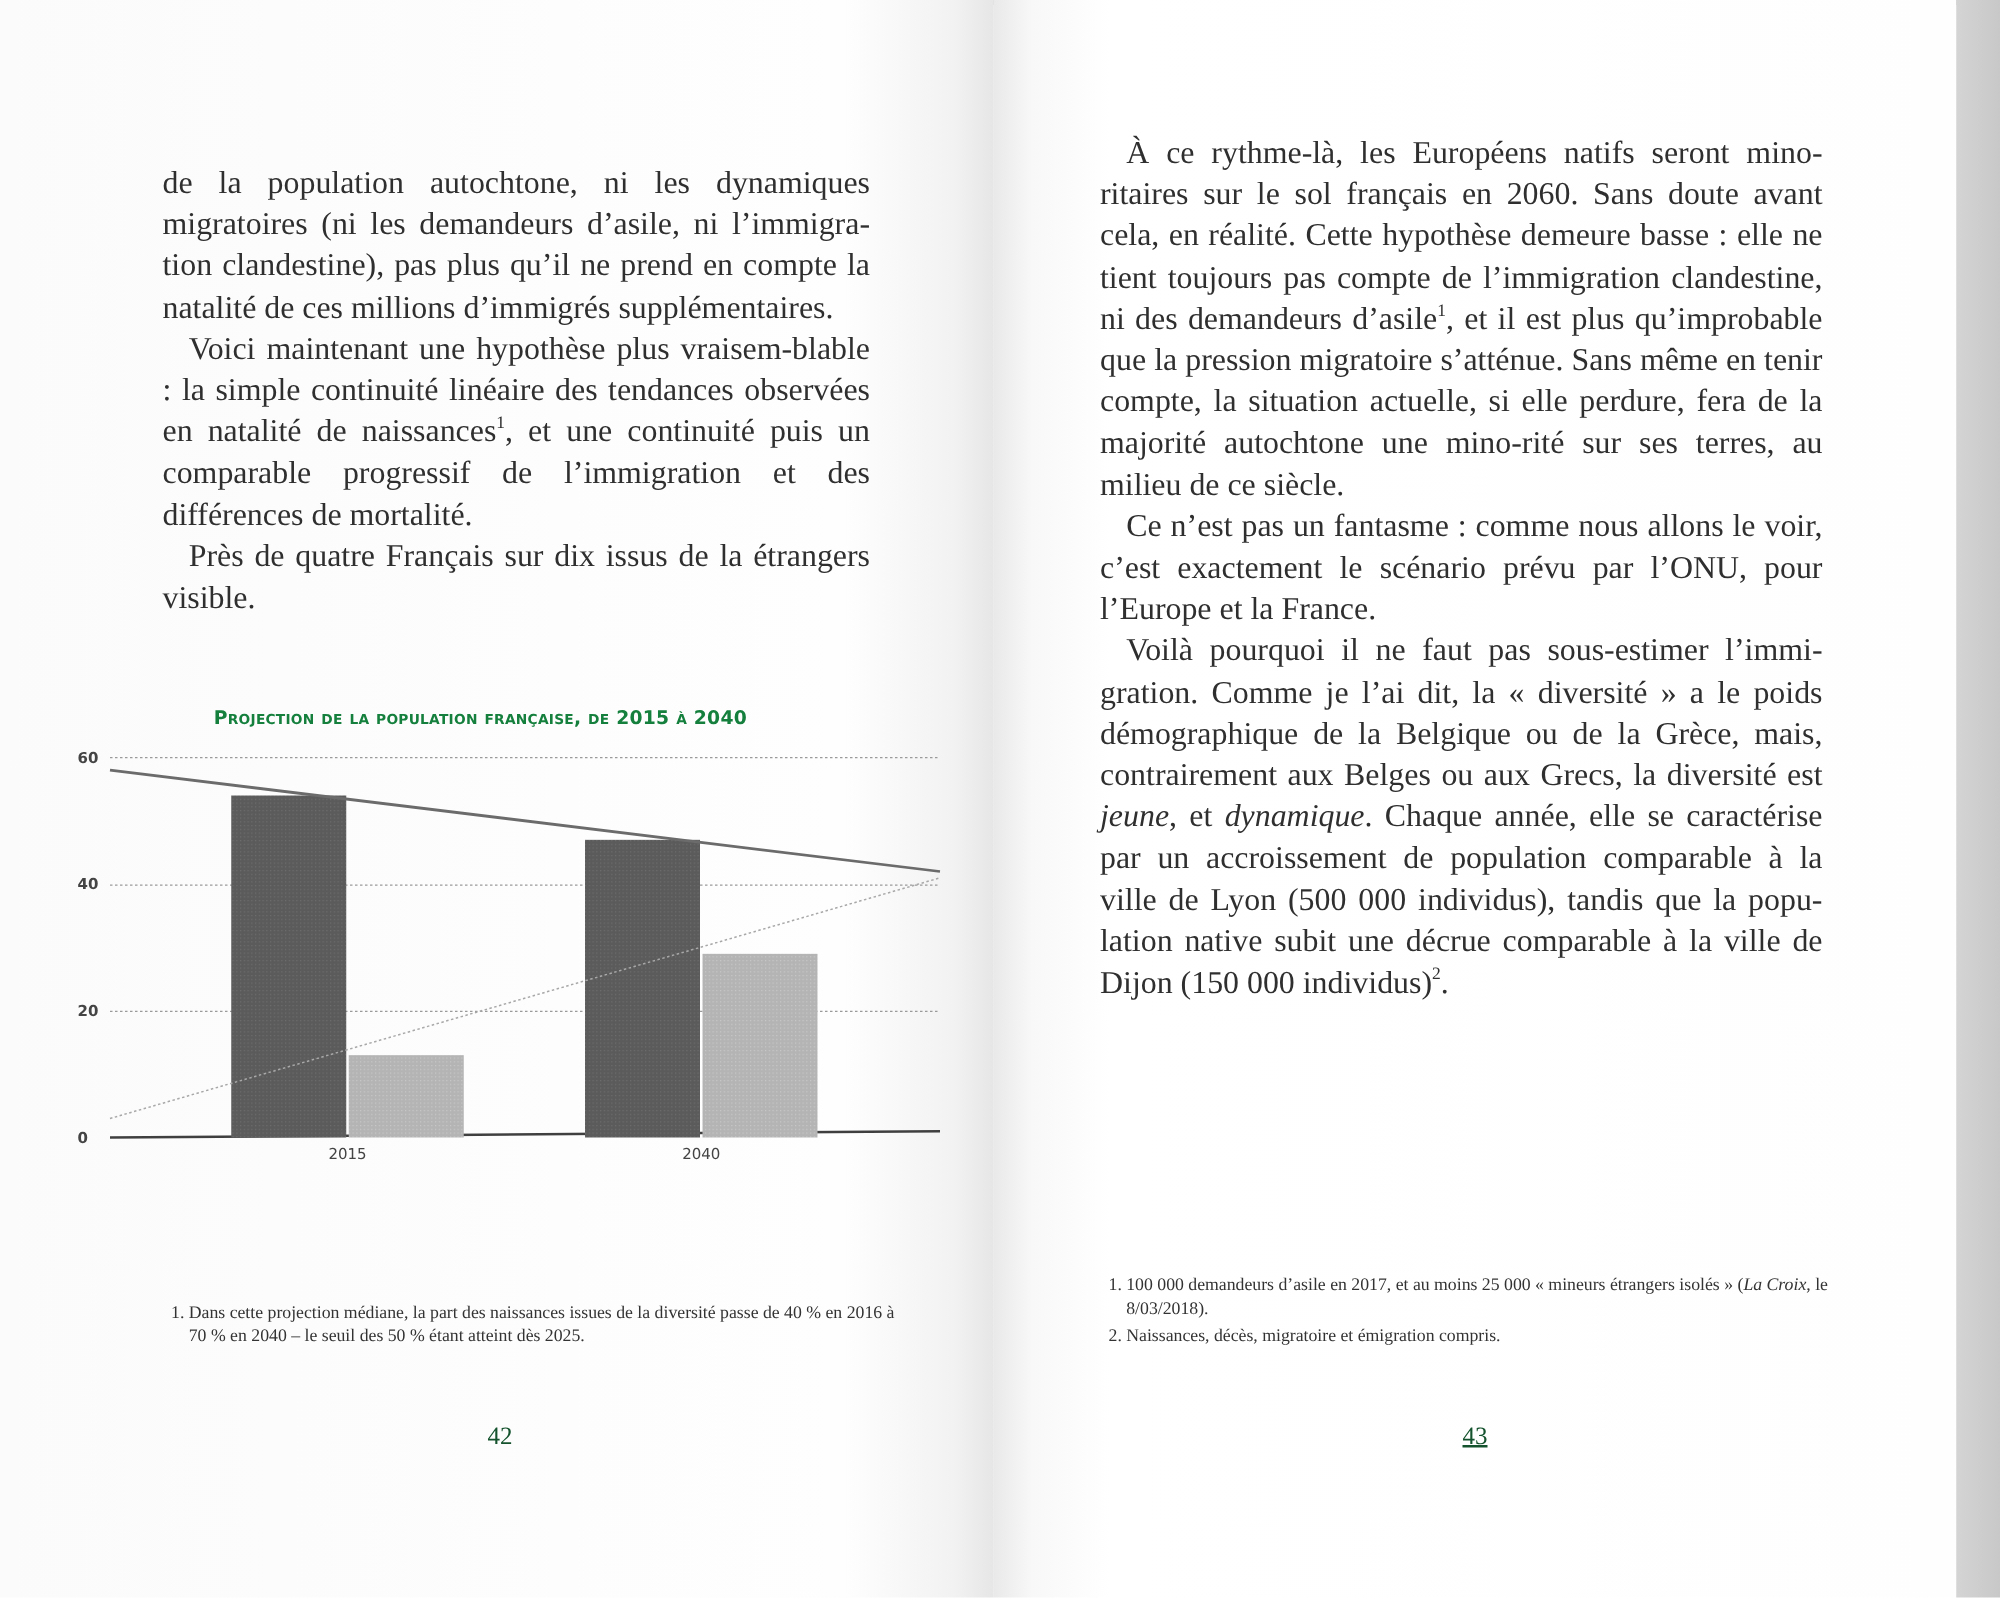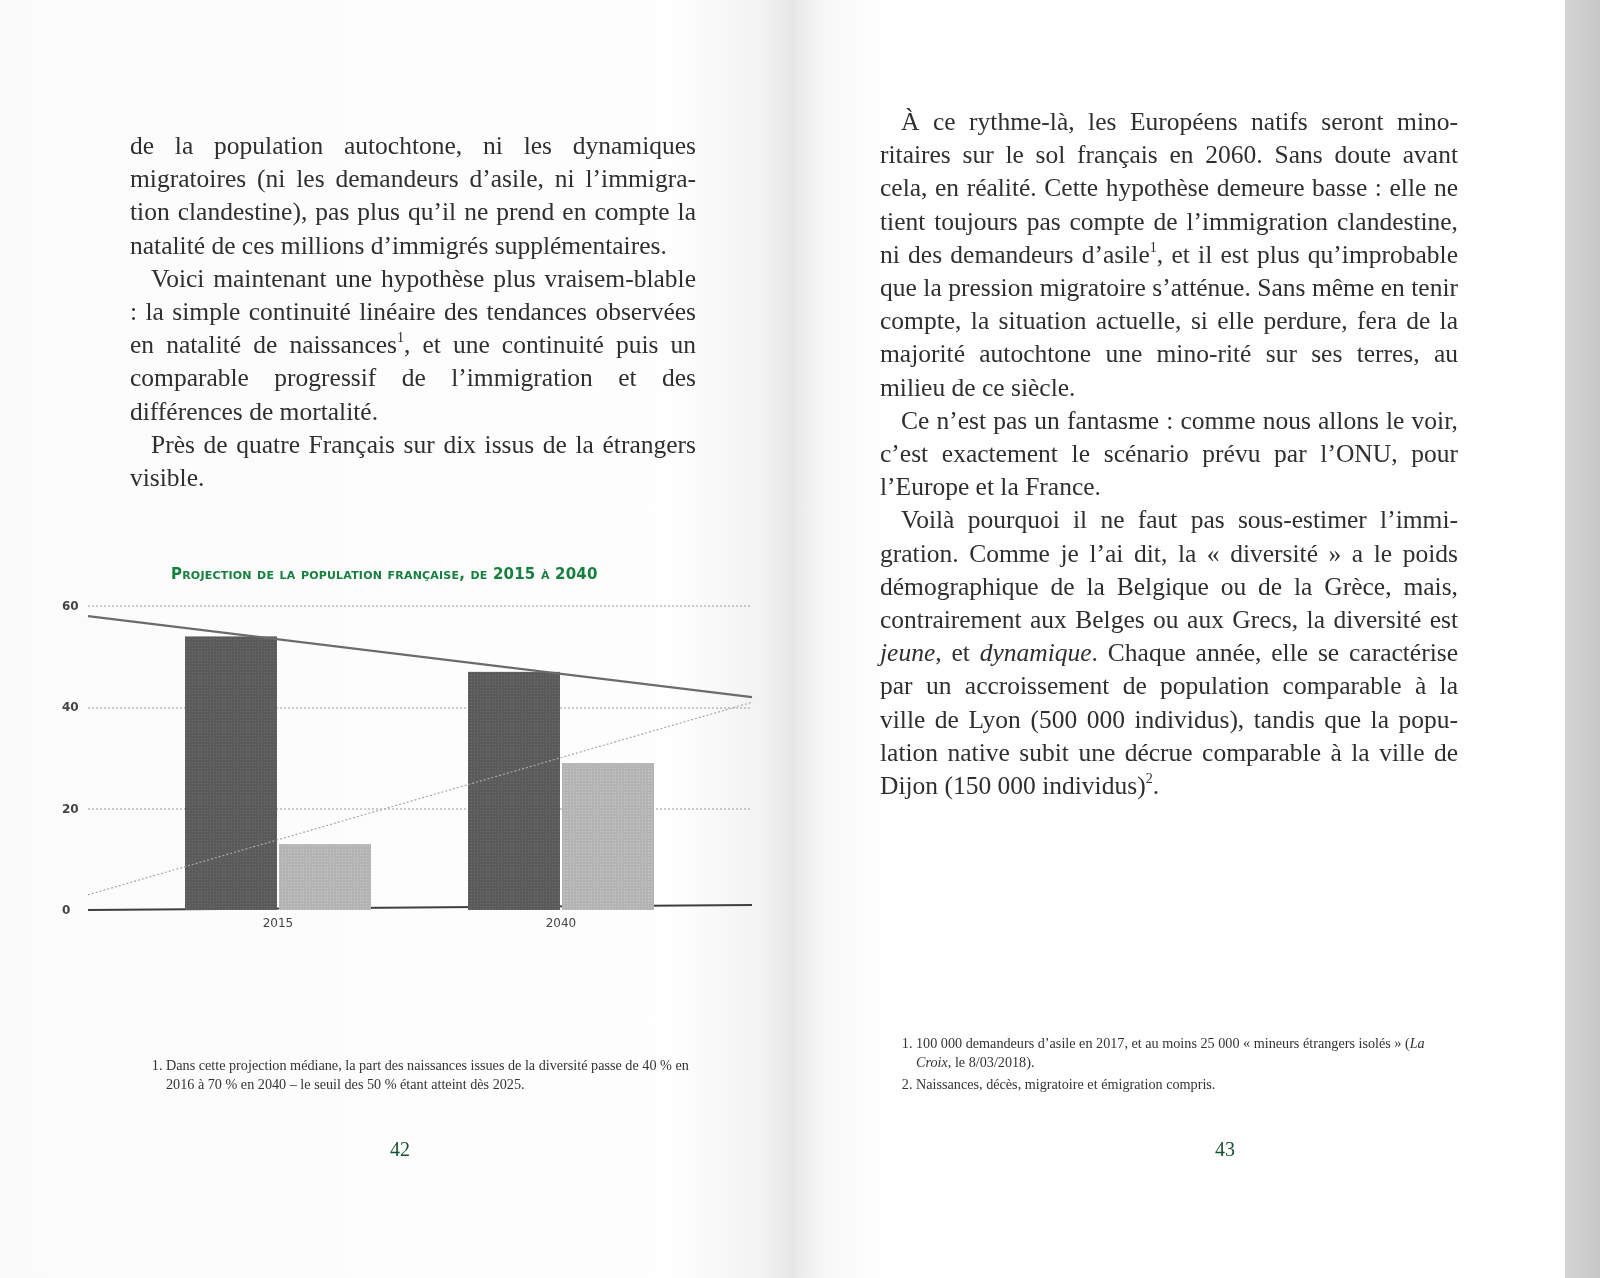--- a/index.html
+++ b/index.html
@@ -22,28 +22,28 @@
   .right-text { left:880px; top:105px; width:578px; }
 
   .chart-title {
     position:absolute; left:171px; top:565px; width:520px;
     font-family:"DejaVu Sans","Liberation Sans",sans-serif; font-weight:bold;
     font-size:15px; letter-spacing:0.2px; color:#15803d; font-variant:small-caps;
   }
   .chart-svg { position:absolute; left:0; top:0; }
 
   .footnotes { position:absolute; font-size:14.2px; line-height:19px; color:#333; }
-  .footnotes ol { margin:16px; padding-left:22px; }
+  .footnotes ol { margin:1px; padding-left:22px; }
   .footnotes li { margin:0 0 3px 0; }
   .fn-left { left:128px; top:1040px; width:590px; }
   .fn-right { left:878px; top:1018px; width:590px; }
 
   .page-num { position:absolute; font-size:20px; color:#14532d; }
   .pn-left { left:390px; top:1138px; }
-  .pn-right { left:1215px; top:1138px; }
+  .pn-right { left:1170px; top:1138px;text-decoration:underline; }
 
   sup { font-size:0.55em; vertical-align:0.75em; line-height:0; }
   em { font-style:italic; }
 </style>
 </head>
 <body>
 
 <div class="top-shade"></div>
 
 <div class="page page-left"></div>

